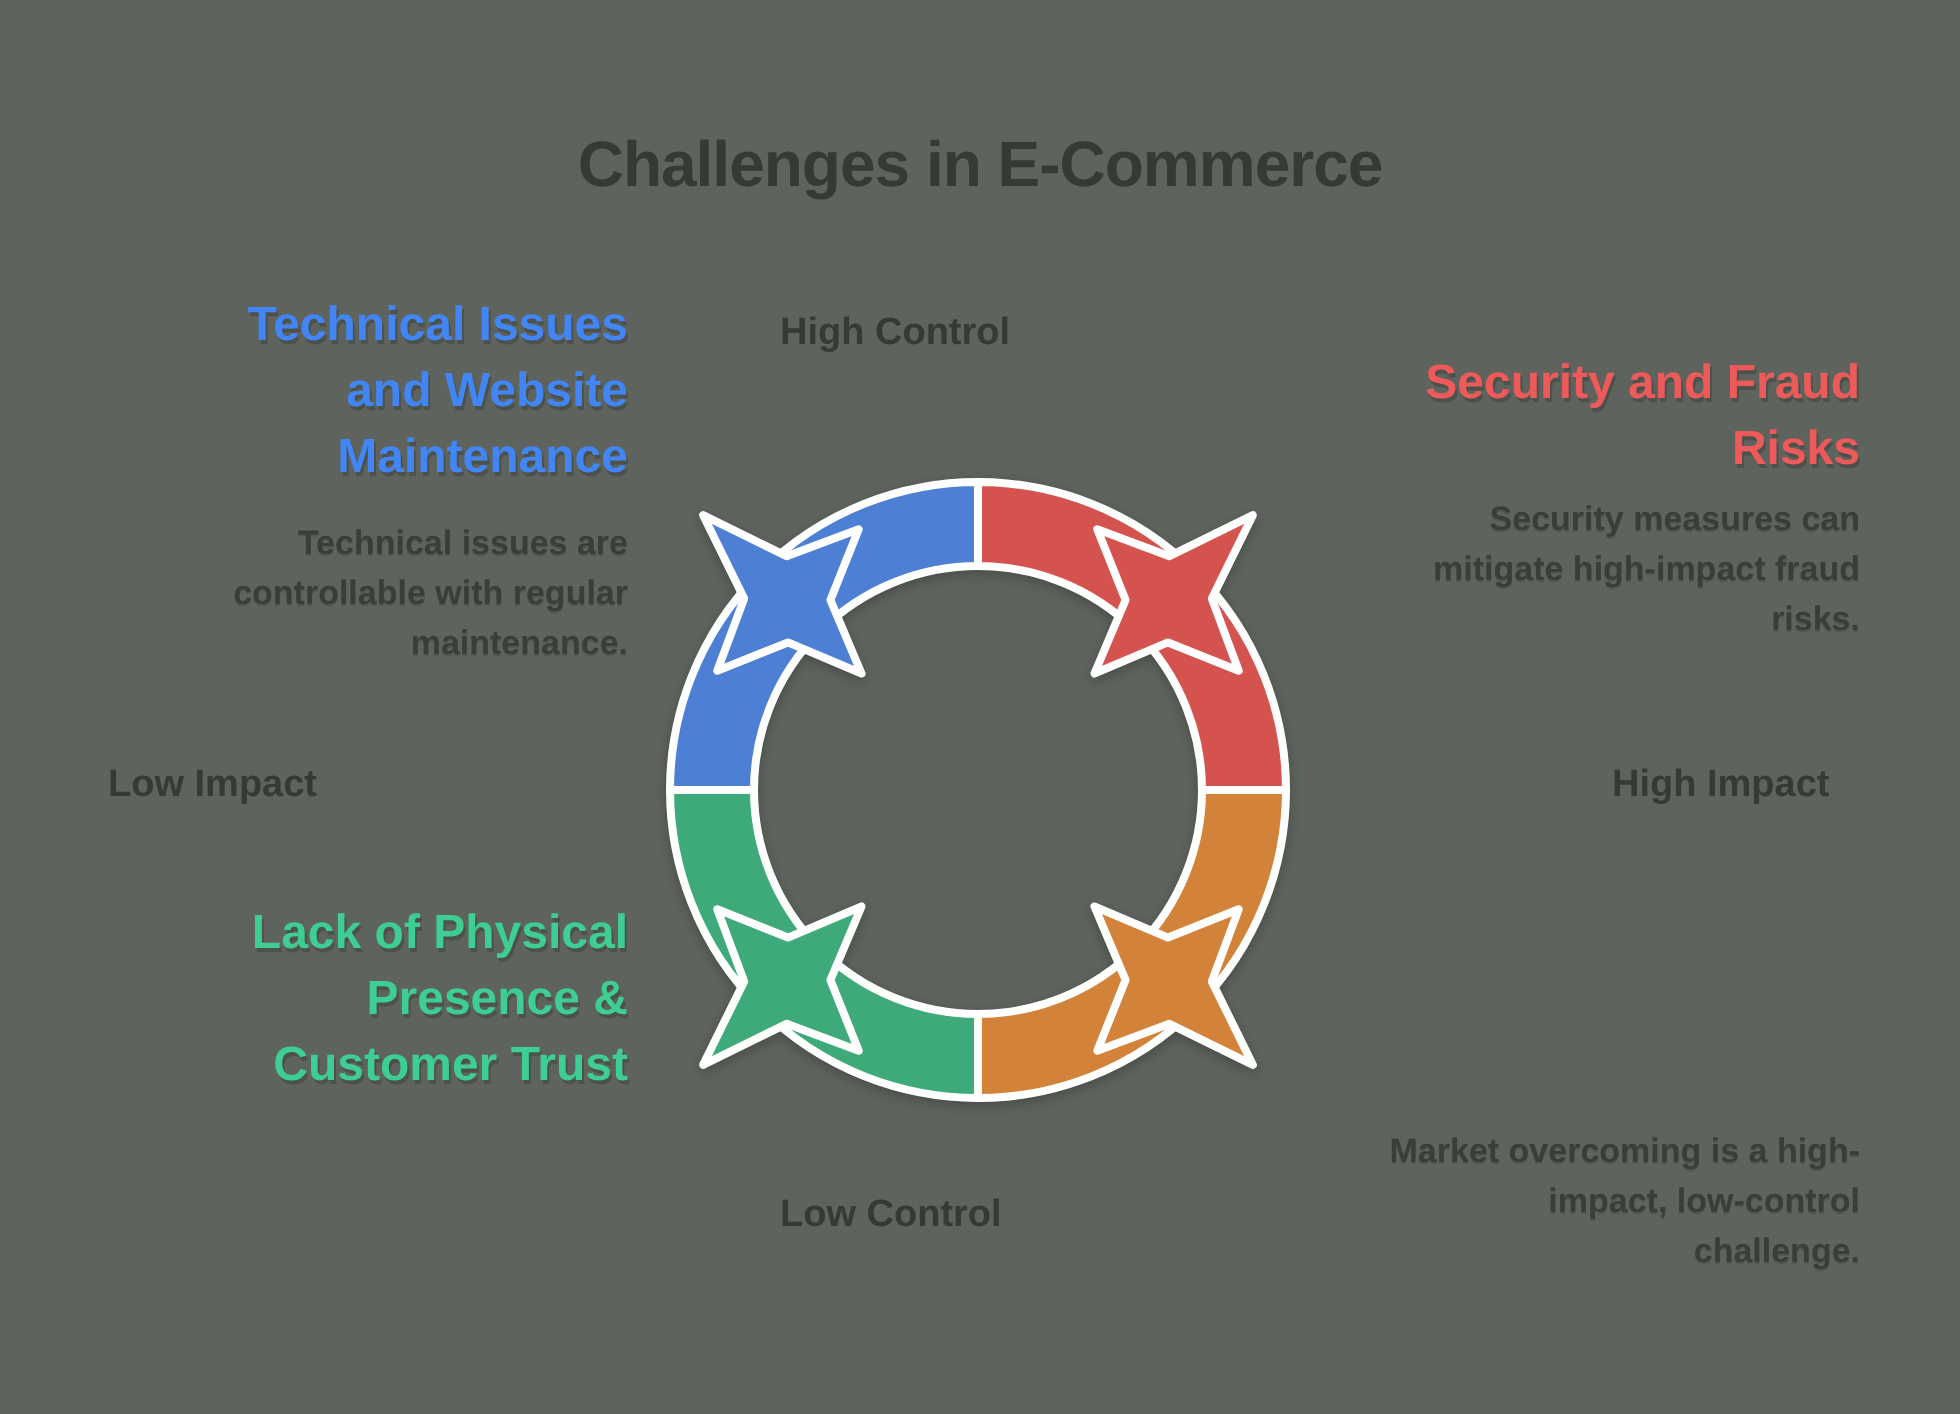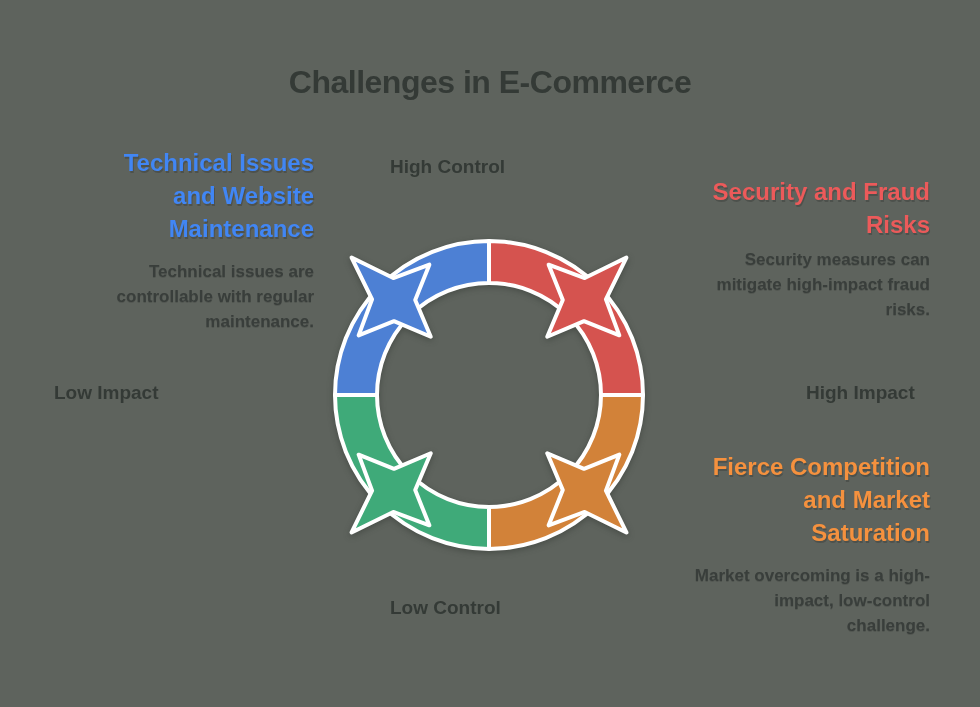--- a/index.html
+++ b/index.html
@@ -85,24 +85,24 @@
   <div class="q-body left-col" style="top:259px;">Technical issues are
 controllable with regular
 maintenance.</div>
 
   <div class="q-heading right-col" style="top: 175px; color: rgb(236, 90, 90);">Security and Fraud
 Risks</div>
   <div class="q-body right-col" style="top:247px;">Security measures can
 mitigate high-impact fraud
 risks.</div>
 
+  <div class="q-heading left-col" style="top: 450px; color: rgb(62, 205, 146);">Lack of Physical
+Presence &amp;
+Customer Trust</div>
 
-  <div class="q-heading right-col" style="top: 450px; color: rgb(245, 145, 62);">Fierce Competition
-and Market
-Saturation</div>
   <div class="q-body right-col" style="top:563px;">Market overcoming is a high-
 impact, low-control
 challenge.</div>
 
   <svg class="cycle-svg" viewBox="0 0 400 400" aria-hidden="true">
 
     <path d="M 46 200 A 154 154 0 0 1 200 46 L 200 88 A 112 112 0 0 0 88 200 Z" fill="#4D80D4"></path>
     <path d="M 200 46 A 154 154 0 0 1 354 200 L 312 200 A 112 112 0 0 0 200 88 Z" fill="#D5534F"></path>
     <path d="M 354 200 A 154 154 0 0 1 200 354 L 200 312 A 112 112 0 0 0 312 200 Z" fill="#D28239"></path>
     <path d="M 200 354 A 154 154 0 0 1 46 200 L 88 200 A 112 112 0 0 0 200 312 Z" fill="#3FAA79"></path>

